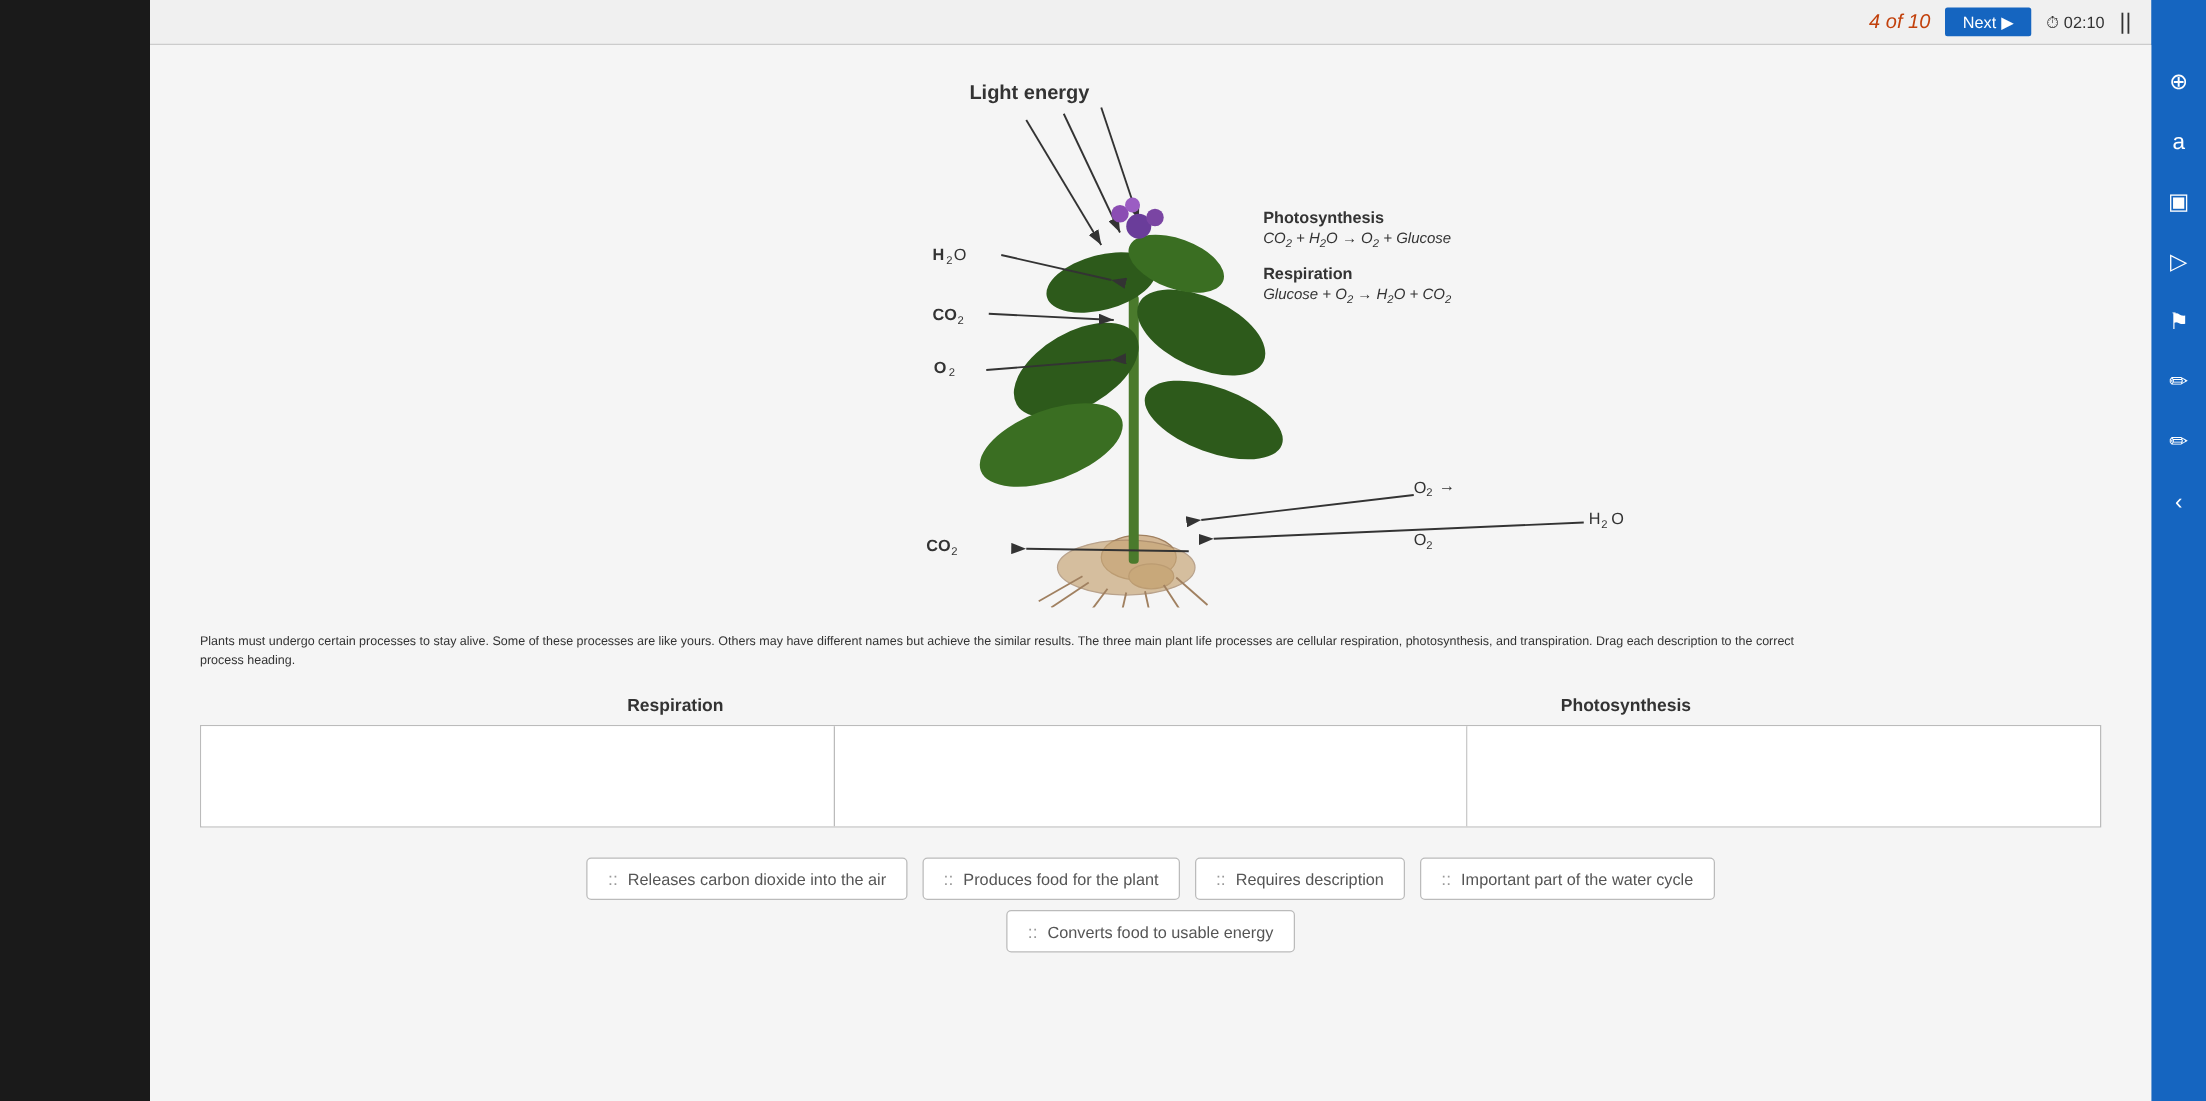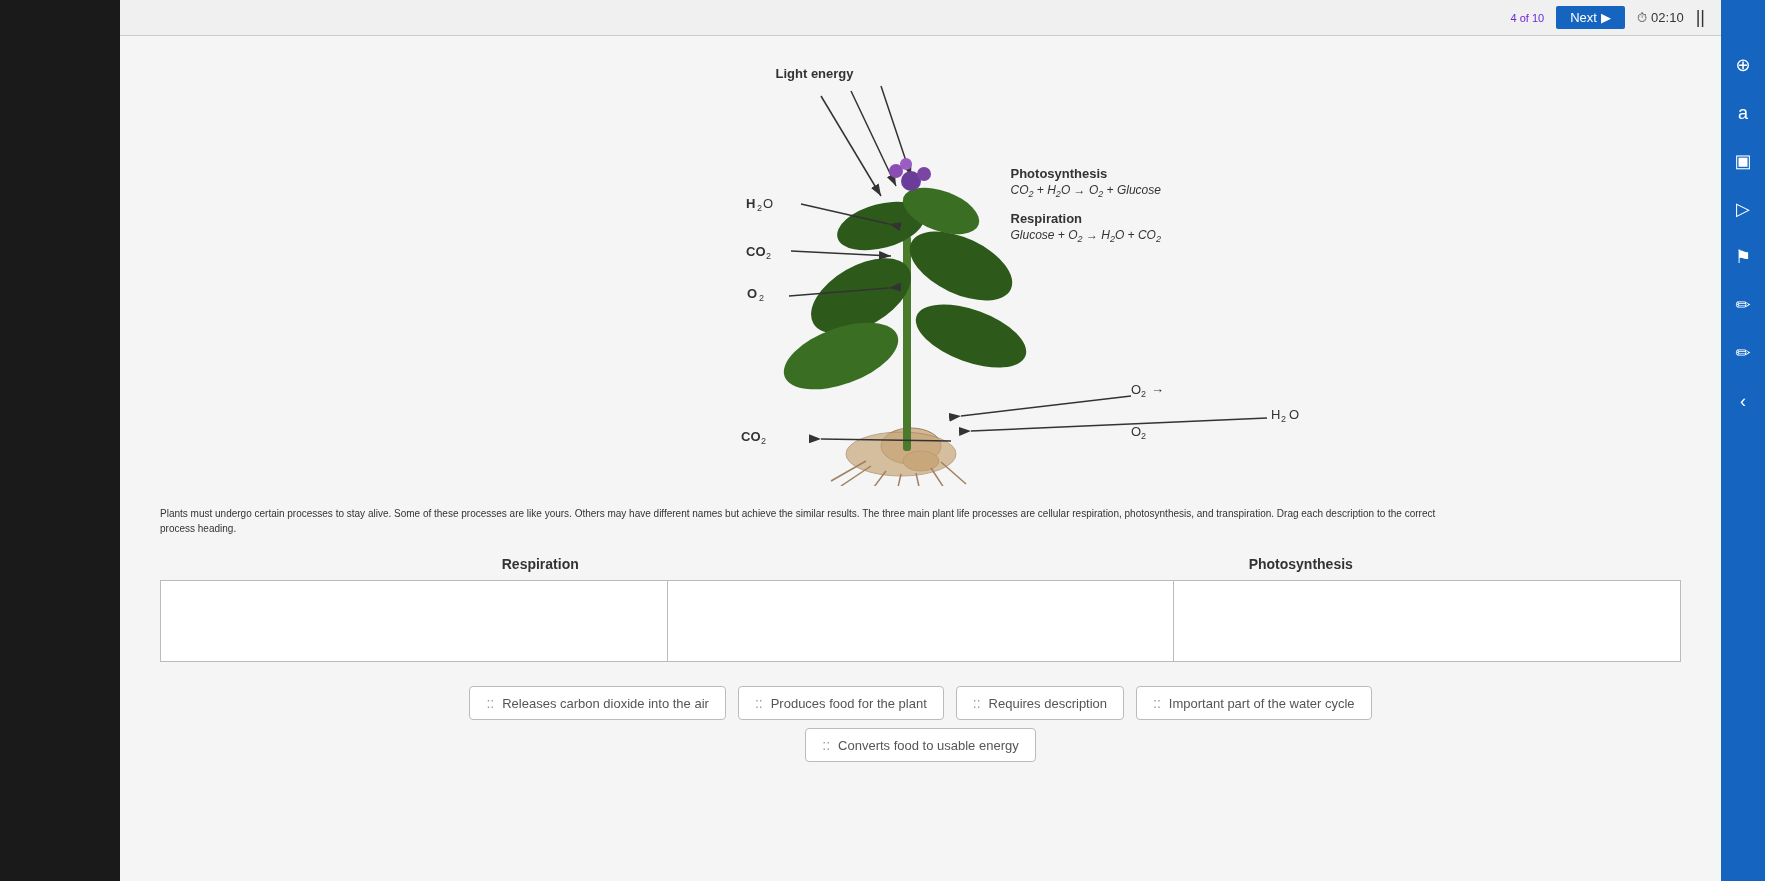--- a/index.html
+++ b/index.html
@@ -32,22 +32,23 @@
       background: #f0f0f0;
       display: flex;
       align-items: center;
       justify-content: flex-end;
       padding-right: 60px;
       border-bottom: 1px solid #ccc;
       gap: 12px;
     }
 
     .page-counter {
-      font-size: 11px;
-      color: #6d28d9;
+      font-size: 16px;
+      color: #c2410c;
+      font-style: italic;
     }
 
     .next-btn {
       background: #1565c0;
       color: white;
       border: none;
       padding: 4px 14px;
       font-size: 13px;
       cursor: pointer;
       display: flex;
@@ -127,21 +128,21 @@
       top: 0;
       transform: translateX(-50%);
       width: 760px;
       height: 420px;
     }
 
     .light-energy-label {
       position: absolute;
       top: 10px;
       left: 235px;
-      font-size: 13px;
+      font-size: 16px;
       font-weight: bold;
       color: #333;
     }
 
     
     .equations-box {
       position: absolute;
       right: 0;
       top: 100px;
     }

